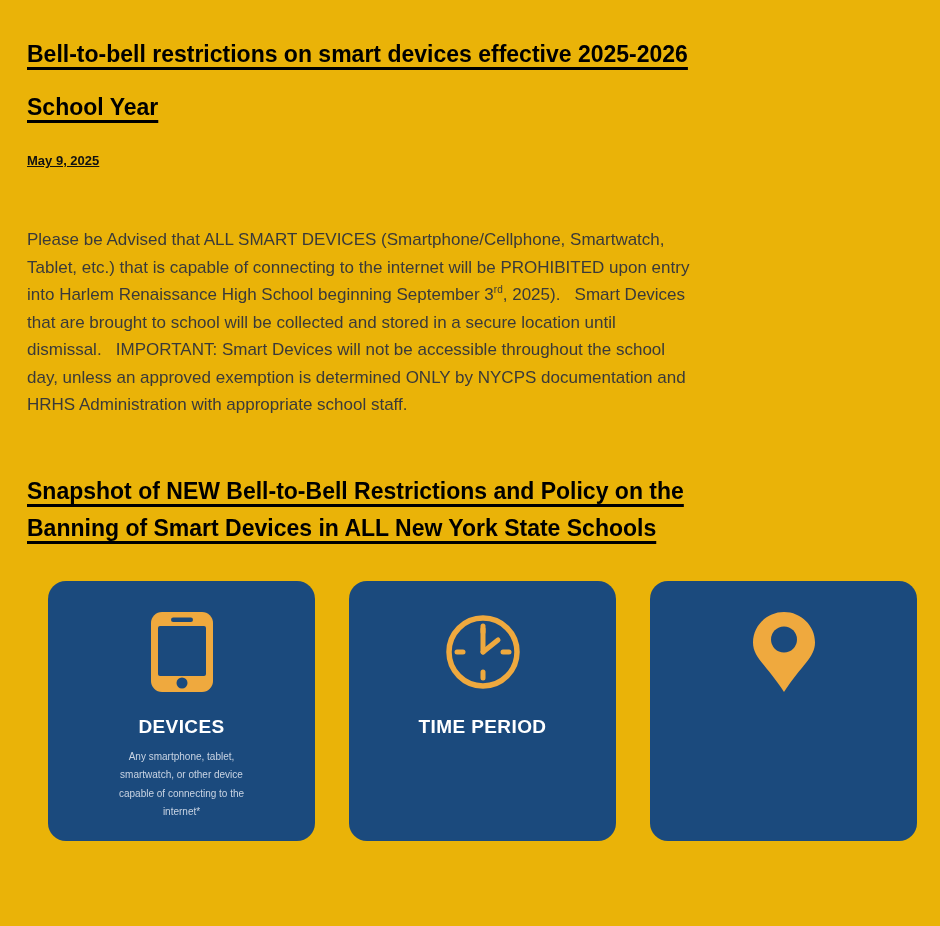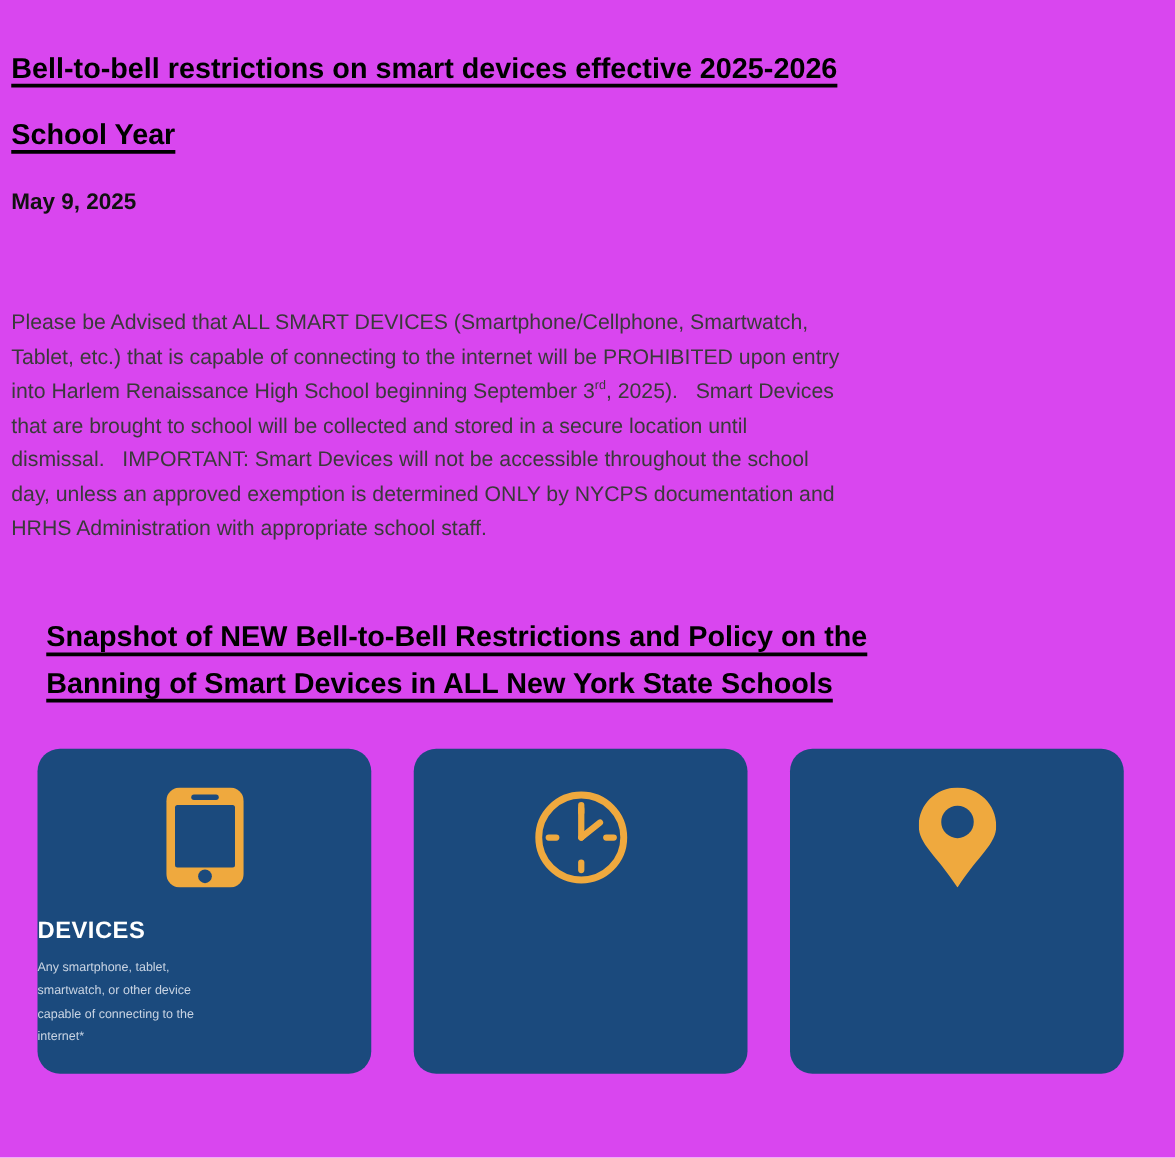--- a/index.html
+++ b/index.html
@@ -5,22 +5,22 @@
   * { margin: 0; padding: 0; box-sizing: border-box; }
   html, body {
     width: 940px;
     background: #ffffff;
     font-family: "Liberation Sans", "DejaVu Sans", sans-serif;
   }
   .page {
     width: 940px;
     height: 926px;
     overflow: hidden;
-    background: #d946ef;
-    padding: 0 22px 0 9px;
+    background: #eab308;
+    padding: 0 22px 0 27px;
   }
   .doc-title {
     margin-top: 28px;
     font-size: 23px;
     font-weight: bold;
     color: #000000;
     line-height: 53px;
     white-space: pre-line;
     text-decoration: underline;
     text-decoration-thickness: 2.5px;
@@ -29,27 +29,28 @@
   }
   .law-line {
     margin-top: 9px;
     font-size: 17.5px;
     font-weight: bold;
     color: #111111;
     line-height: 22px;
   }
   .date-line {
     margin-top: 16px;
-    font-size: 18px;
+    font-size: 13px;
     font-weight: bold;
     color: #111111;
     line-height: 22px;
+    text-decoration: underline;
   }
   .body-paragraph {
-    margin-top: 72px;
+    margin-top: 54px;
     font-size: 17px;
     color: #3a3a3a;
     line-height: 27.5px;
     white-space: pre-wrap;
     max-width: 880px;
   }
   .body-paragraph sup {
     font-size: 10px;
     vertical-align: super;
     line-height: 0;
@@ -58,35 +59,34 @@
     margin-top: 54px;
     font-size: 23px;
     font-weight: bold;
     color: #000000;
     line-height: 37px;
     white-space: pre-line;
     text-decoration: underline;
     text-decoration-thickness: 2.5px;
     text-underline-offset: 5px;
     max-width: 860px;
-    margin-left: 28px;
   }
   .cards-row {
     margin-top: 34px;
     margin-left: 21px;
     width: 870px;
     display: flex;
     gap: 34px;
   }
   .info-card {
     width: 267px;
     height: 260px;
     background: #1B4A7D;
     border-radius: 18px;
-    text-align: left;
+    text-align: center;
     padding-top: 30px;
     flex: 0 0 auto;
   }
   .icon-wrap {
     height: 82px;
     display: flex;
     align-items: center;
     justify-content: center;
   }
   .card-title {
@@ -150,20 +150,21 @@
         <svg width="76" height="76" viewBox="0 0 76 76">
           <circle cx="38" cy="38" r="34" fill="none" stroke="#EFA93E" stroke-width="5.5"></circle>
           <line x1="38" y1="12" x2="38" y2="18" stroke="#EFA93E" stroke-width="5" stroke-linecap="round"></line>
           <line x1="64" y1="38" x2="58" y2="38" stroke="#EFA93E" stroke-width="5" stroke-linecap="round"></line>
           <line x1="38" y1="64" x2="38" y2="58" stroke="#EFA93E" stroke-width="5" stroke-linecap="round"></line>
           <line x1="12" y1="38" x2="18" y2="38" stroke="#EFA93E" stroke-width="5" stroke-linecap="round"></line>
           <line x1="38" y1="38" x2="38" y2="15" stroke="#EFA93E" stroke-width="5" stroke-linecap="round"></line>
           <line x1="38" y1="38" x2="53" y2="26" stroke="#EFA93E" stroke-width="5" stroke-linecap="round"></line>
         </svg>
       </div>
+      <div class="card-title">TIME PERIOD</div>
     </div>
 
     <div class="info-card">
       <div class="icon-wrap">
         <svg width="62" height="80" viewBox="0 0 62 80">
           <path d="M31 0 C14 0 0 13.5 0 30.5 C0 45.5 13.5 53 31 80 C48.5 53 62 45.5 62 30.5 C62 13.5 48 0 31 0 Z" fill="#EFA93E"></path>
           <circle cx="31" cy="27.5" r="13" fill="#1B4A7D"></circle>
         </svg>
       </div>
     </div>

